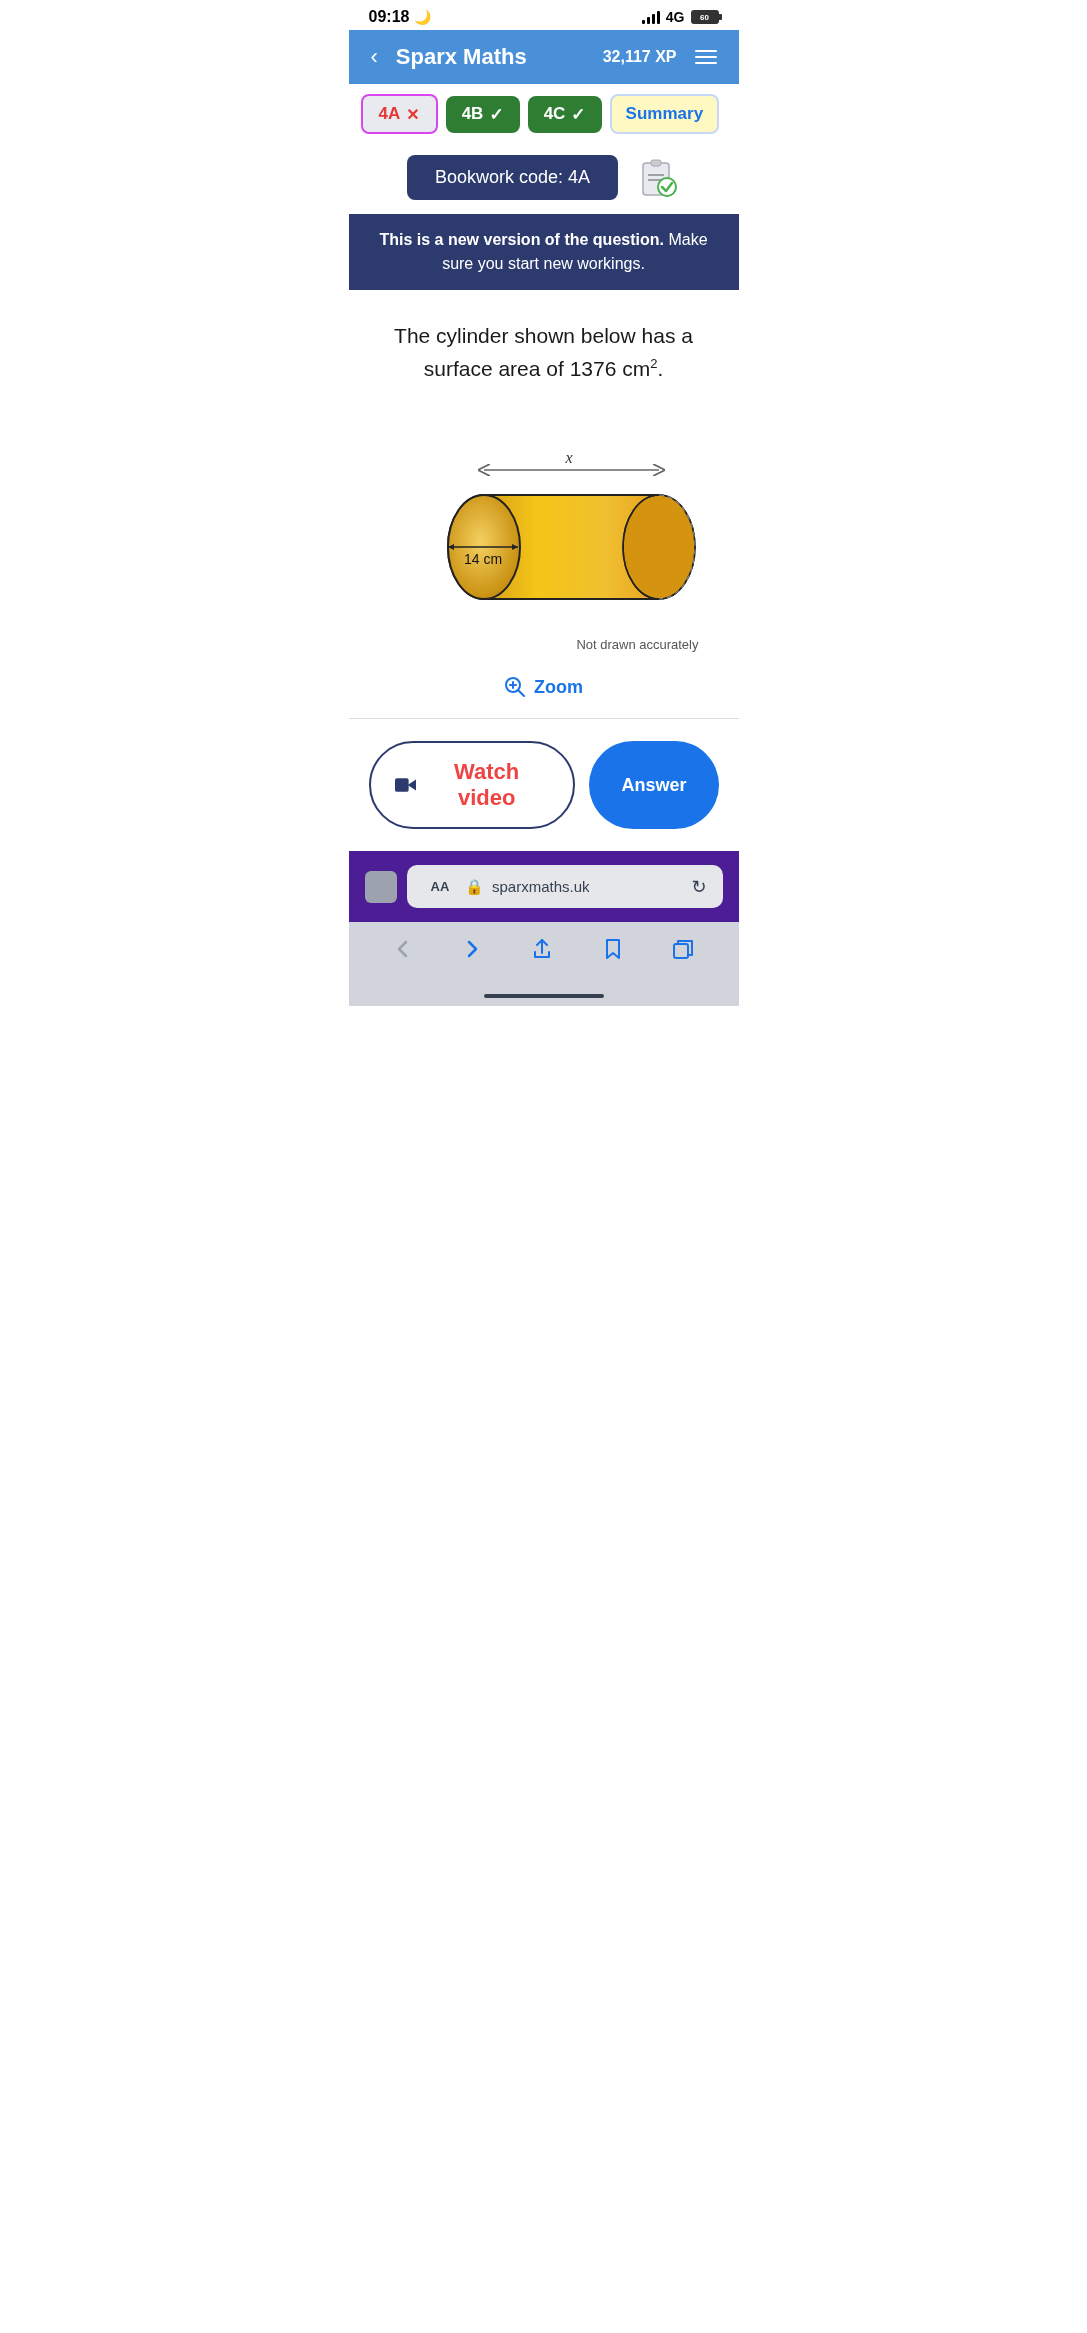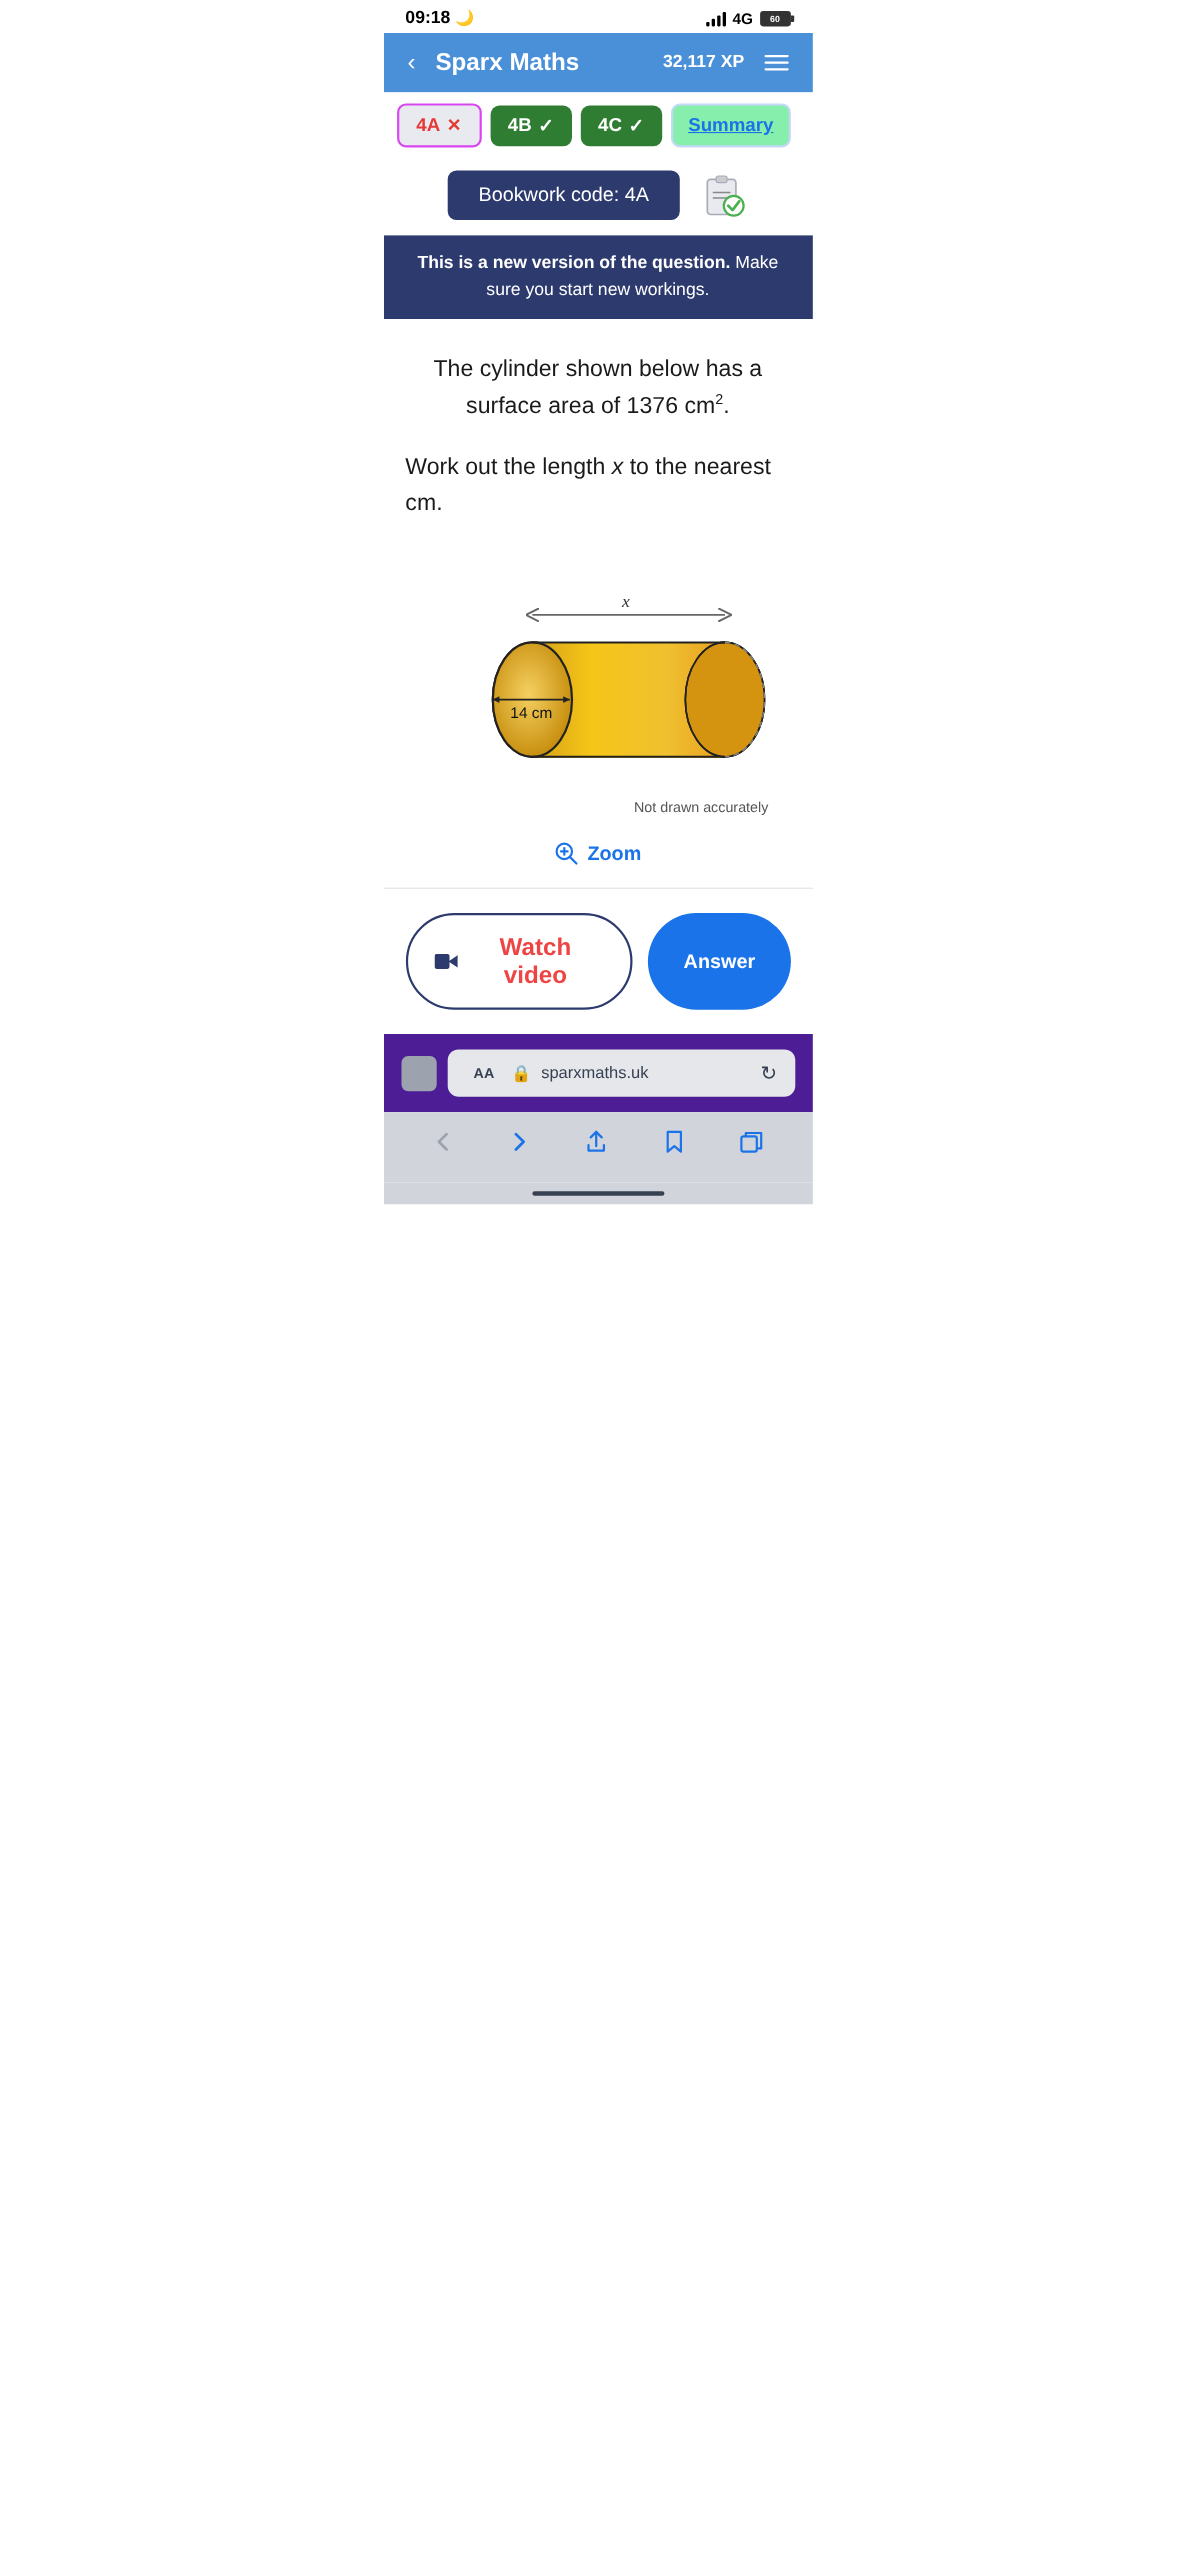--- a/index.html
+++ b/index.html
@@ -132,25 +132,24 @@
     }
     .tab-4b {
       background: #2e7d32;
       color: #fff;
     }
     .tab-4c {
       background: #2e7d32;
       color: #fff;
     }
     .tab-summary {
-      background: #86efac;
+      background: #fef9c3;
       color: #1a73e8;
       border: 2px solid #c5d8f8;
       padding: 8px 14px;
-      text-decoration: underline;
     }
 
     
     .bookwork-area {
       display: flex;
       align-items: center;
       justify-content: center;
       gap: 16px;
       padding: 14px 20px;
       background: #fff;
@@ -413,23 +412,20 @@
 </div>
 
 <div class="notice-banner">
   <span><strong>This is a new version of the question.</strong></span>
   <span> Make sure you start new workings.</span>
 </div>
 
 <div class="question-area">
   <div>
     The cylinder shown below has a surface area of 1376 cm<sup>2</sup>.
-  </div>
-  <div class="question-line2">
-    Work out the length <em>x</em> to the nearest cm.
   </div>
 </div>
 
 <div class="diagram-area">
   <svg class="cylinder-svg" viewBox="0 0 320 220" xmlns="http://www.w3.org/2000/svg">
 
     <defs>
       <marker id="arrowL" markerWidth="8" markerHeight="8" refX="4" refY="4" orient="auto">
         <path d="M8,0 L0,4 L8,8" fill="none" stroke="#666" stroke-width="1.2"></path>
       </marker>

